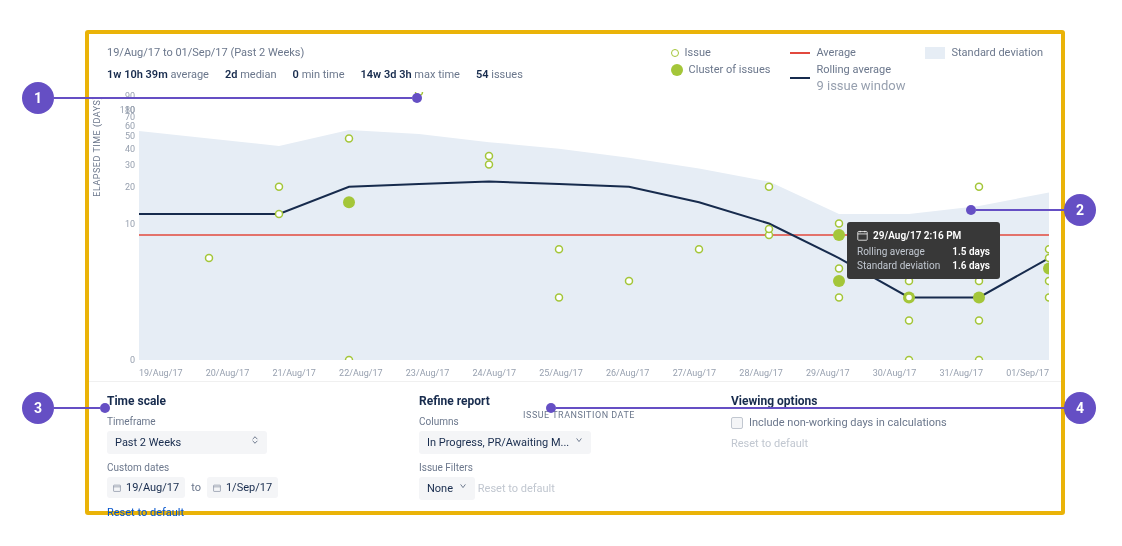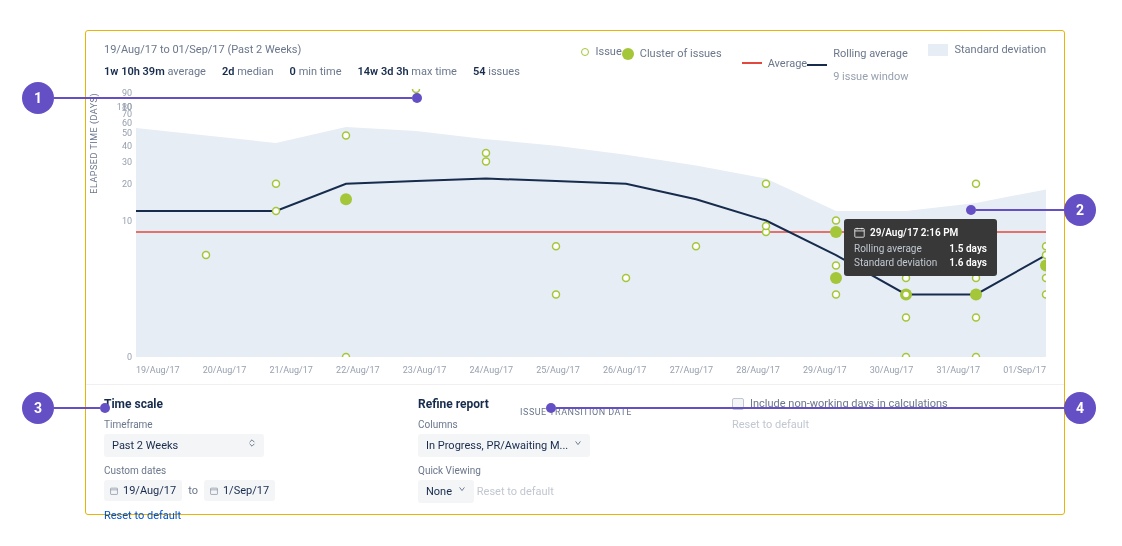--- a/index.html
+++ b/index.html
@@ -1,28 +1,28 @@
 <!DOCTYPE html>
 <html><head>
 <meta charset="utf-8">
 <style>
   * { box-sizing: border-box; margin: 0; padding: 0; }
   body { font-family: -apple-system, BlinkMacSystemFont, "Segoe UI", Roboto, sans-serif; background: #fff; width: 1122px; height: 546px; position: relative; }
-  .panel { position: absolute; left: 85px; top: 30px; width: 980px; height: 485px; border: 1px solid #eab308; border-radius: 3px; background: #fff; }
+  .panel { position: absolute; left: 85px; top: 30px; width: 980px; height: 485px; border: 4px solid #eab308; border-radius: 3px; background: #fff; }
   .header-row { position: absolute; top: 12px; left: 18px; right: 18px; display: flex; justify-content: space-between; font-size: 11px; color: #6b778c; }
   .header-range { color: #6b778c; }
   .legend { display: flex; gap: 20px; align-items: flex-start; }
   .legend-item { display: flex; align-items: center; gap: 6px; }
-  .legend-col { display: flex; flex-direction: row; }
+  .legend-col { display: flex; flex-direction: column; }
   .legend-dot-open { width: 8px; height: 8px; border: 1.5px solid #a4c639; border-radius: 50%; background: #fff; }
   .legend-dot-fill { width: 12px; height: 12px; background: #a4c639; border-radius: 50%; }
   .legend-line-red { width: 20px; height: 2px; background: #e2483d; }
   .legend-line-navy { width: 20px; height: 2px; background: #172b4d; }
   .legend-stdev { width: 20px; height: 12px; background: #e6edf5; }
-  .legend-sub { font-size: 11px; color: #97a0af; margin-top: 10px; }
+  .legend-sub { font-size: 13px; color: #97a0af; margin-top: 2px; }
   .stats-row { position: absolute; top: 34px; left: 18px; font-size: 11px; color: #6b778c; display: flex; gap: 16px; }
   .stats-row b { color: #172b4d; font-weight: 600; }
   .chart-area { position: absolute; top: 58px; left: 18px; width: 944px; height: 300px; }
   .y-axis-label { position: absolute; left: -10px; top: 50%; transform: rotate(-90deg) translateX(50%); transform-origin: left; font-size: 9px; color: #6b778c; letter-spacing: 0.5px; }
   .x-axis-label { position: absolute; bottom: -28px; left: 50%; transform: translateX(-50%); font-size: 9px; color: #6b778c; letter-spacing: 0.5px; }
   .plot { position: absolute; left: 32px; top: 0; width: 910px; height: 268px; }
   .y-ticks { position: absolute; left: 0; top: 0; width: 30px; height: 268px; }
   .y-tick { position: absolute; right: 2px; font-size: 9px; color: #97a0af; transform: translateY(-50%); }
   .x-ticks { position: absolute; left: 32px; bottom: 14px; width: 910px; display: flex; justify-content: space-between; font-size: 9px; color: #97a0af; }
   .avg-line { stroke: #e2483d; stroke-width: 1.5; fill: none; }
@@ -231,31 +231,32 @@
 
     <div class="ctrl-col">
       <div class="ctrl-title">Refine report</div>
       <div class="ctrl-label">Columns</div>
       <div class="select">
         <span>In Progress, PR/Awaiting M...</span>
         <svg viewBox="0 0 10 10">
             <path d="M2 3 L5 7 L8 3" stroke="#6b778c" fill="none" stroke-width="1.2"></path>
           </svg>
       </div>
-      <div class="ctrl-label">Quick Viewing</div>
+      <div class="ctrl-label">Issue Filters</div>
       <div class="select">
         <span>None</span>
         <svg viewBox="0 0 10 10">
             <path d="M2 3 L5 7 L8 3" stroke="#6b778c" fill="none" stroke-width="1.2"></path>
           </svg>
       </div>
       <span class="reset-disabled">Reset to default</span>
     </div>
 
     <div class="ctrl-col">
+      <div class="ctrl-title">Viewing options</div>
       <div class="checkbox-row">
         <div class="checkbox"></div>
         <span>Include non-working days in calculations</span>
       </div>
       <span class="reset-disabled">Reset to default</span>
     </div>
   </div>
 </div>
 
 <div class="callout" style="left:22px; top:82px; width:400px;">

